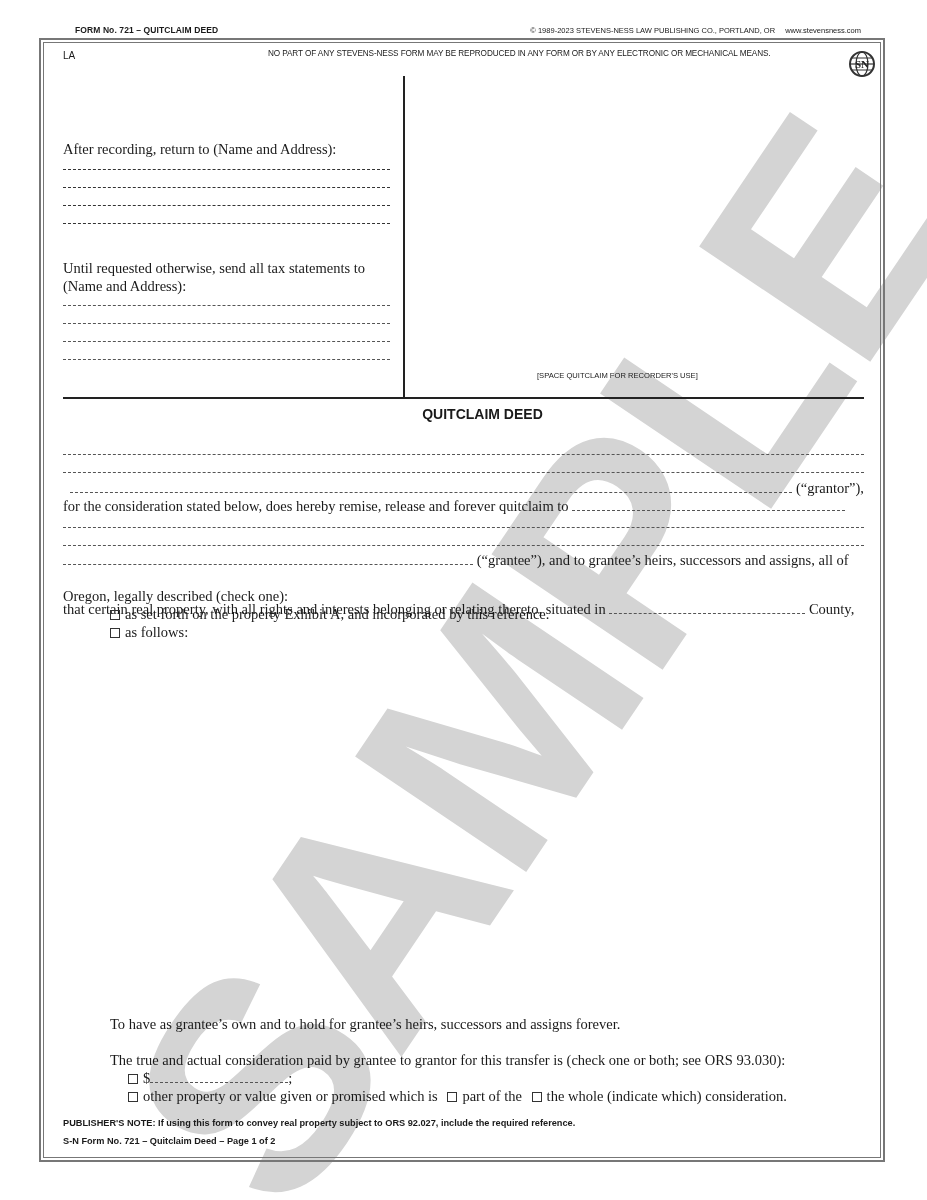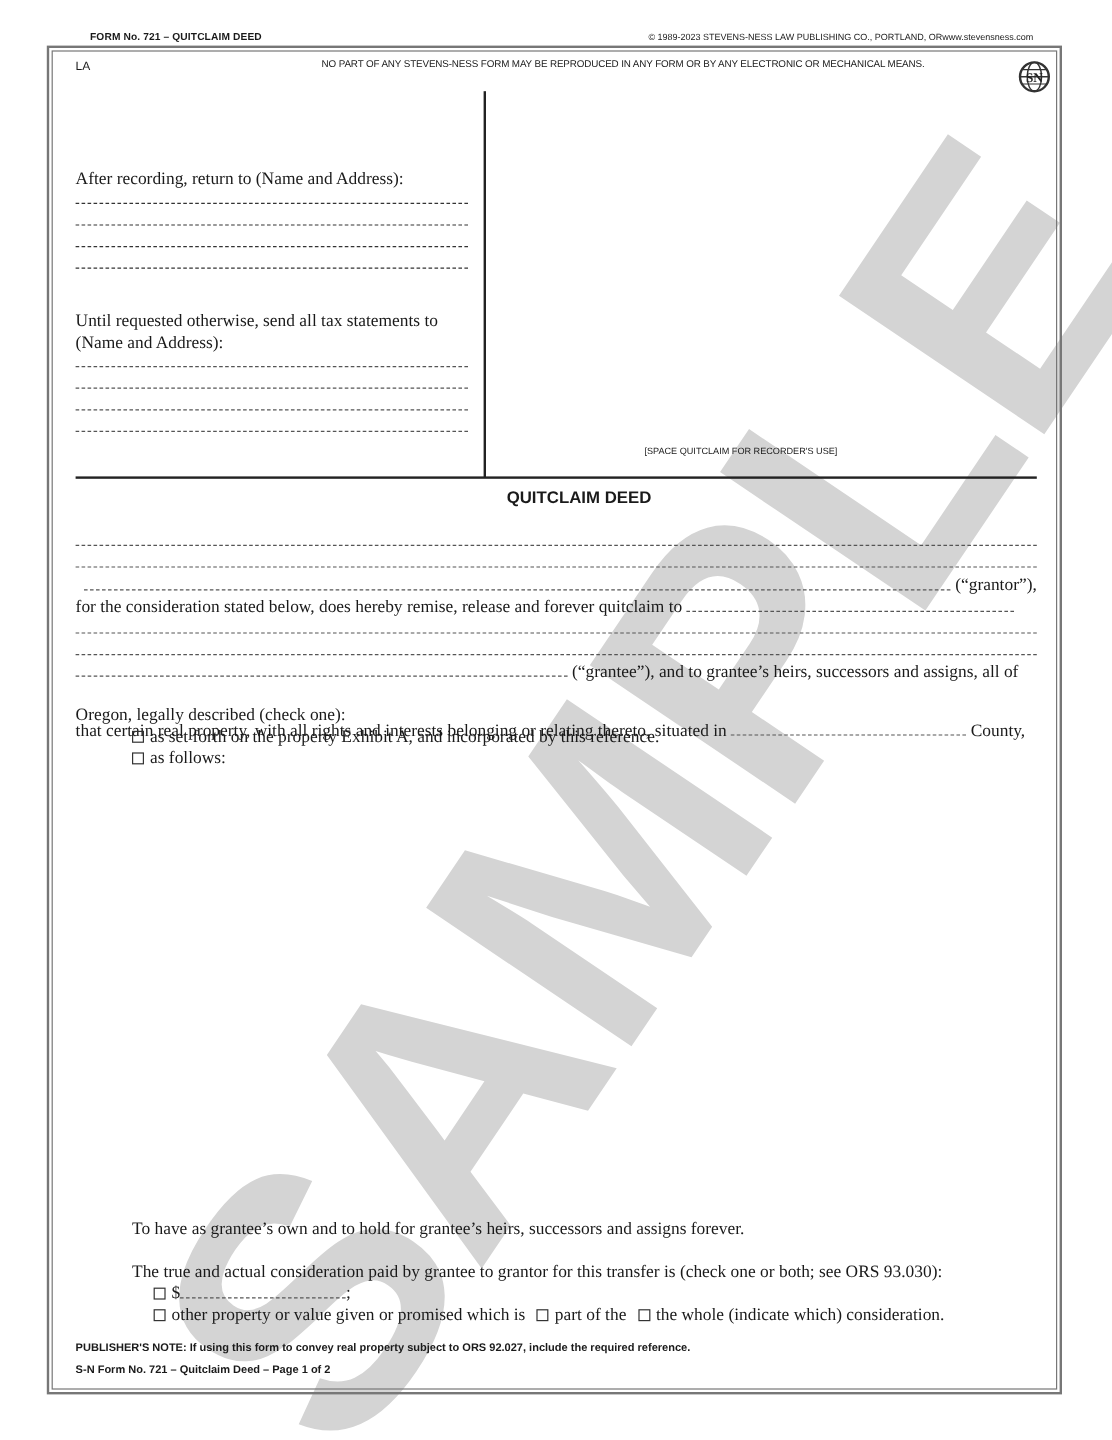--- a/index.html
+++ b/index.html
@@ -1,21 +1,21 @@
 <!DOCTYPE html>
 <html><head>
 <meta charset="utf-8">
 <style>
   html, body { margin:0; padding:0; background:#ffffff; }
   body { width:927px; height:1200px; position:relative; overflow:hidden; font-family:"Liberation Serif", serif; color:#1a1a1a; }
   .sans { font-family:"Liberation Sans", sans-serif; }
   .abs { position:absolute; }
   .hdr-left { left:63px; top:25px; font-size:8.5px; font-weight:bold; letter-spacing:0.1px;padding-left:12px; }
   .hdr-right { right:66px; top:26px; font-size:7.5px; letter-spacing:0; }
-  .hdr-right .url { }
+  .hdr-right .url { margin-left:10px; }
   .frame-outer { left:39px; top:38px; width:846px; height:1124px; border:2px solid #777; box-sizing:border-box; }
   .frame-inner { left:43px; top:42px; width:838px; height:1116px; border:1.5px solid #777; box-sizing:border-box; }
   .la { left:63px; top:50px; font-size:10px; }
   .notice { left:268px; top:49px; font-size:8.2px; letter-spacing:-0.1px; }
   .logo { left:848px; top:50px; width:28px; height:28px; }
   .vline { left:403px; top:76px; width:2px; height:322px; background:#222; }
   .hline-main { left:63px; top:397px; width:801px; height:2px; background:#222; }
   .label { font-size:14.5px; color:#1a1a1a; line-height:18px; }
   .dash-line { height:0; border-top:1.6px dashed #333; }
   .dash-line.light { border-top:1px dashed #555; }

